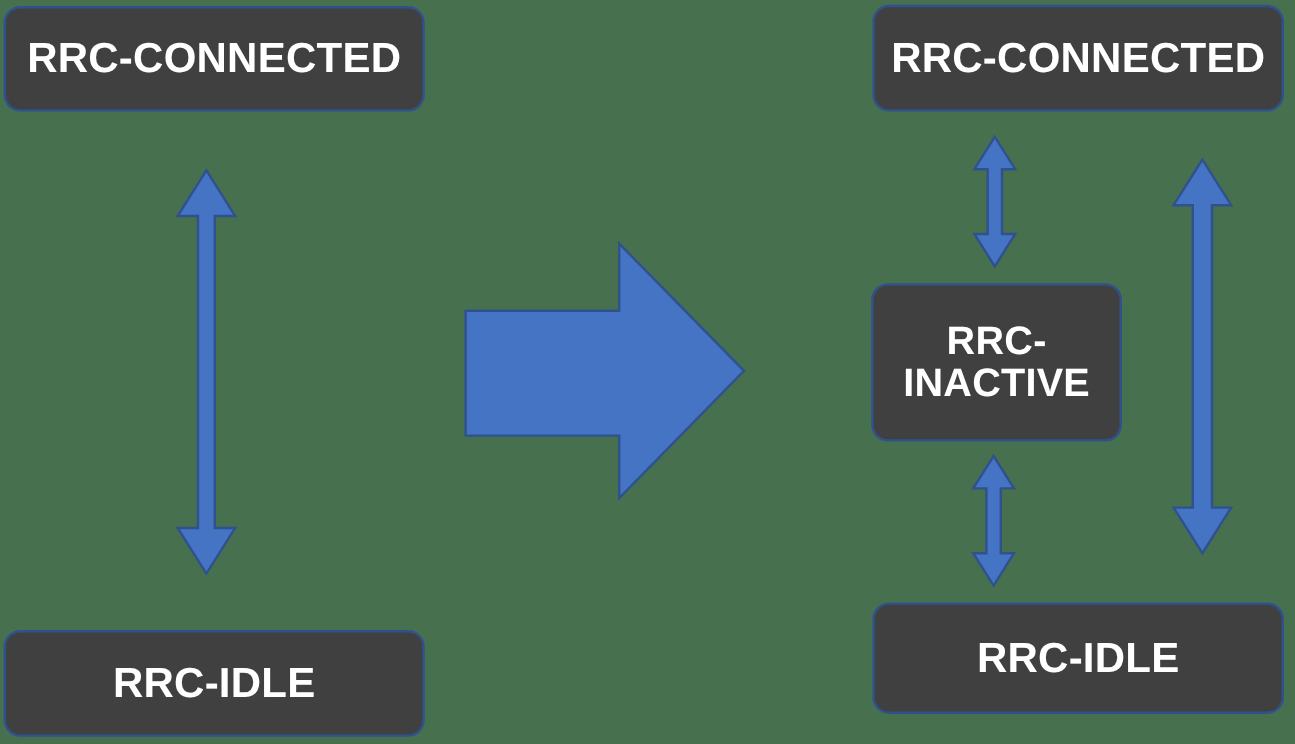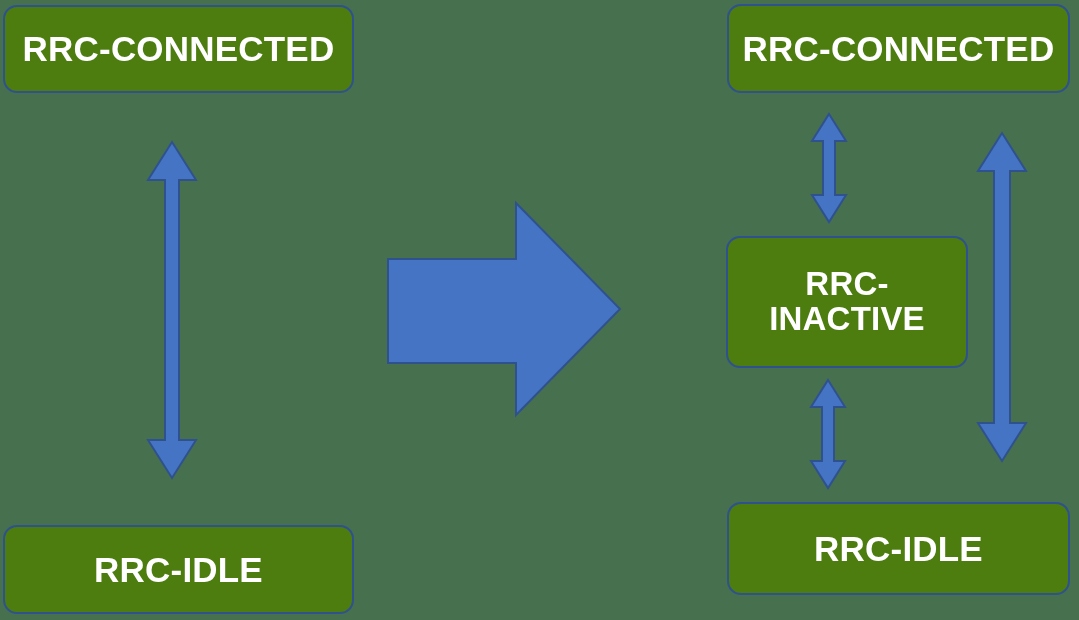--- a/index.html
+++ b/index.html
@@ -15,21 +15,21 @@
   }
   #stage {
     position: relative;
     width: 1079px;
     height: 620px;
     background: #47704E;
   }
   .state-box {
     position: absolute;
     box-sizing: border-box;
-    background: #4d7c0f;
+    background: #404040;
     border: 2px solid #2F528F;
     border-radius: 14px;
     color: #FFFFFF;
     font-weight: bold;
     display: flex;
     align-items: center;
     justify-content: center;
     text-align: center;
     letter-spacing: 0.2px;
     line-height: 1.06;
@@ -54,21 +54,21 @@
   #box-right-connected {
     left: 727px;
     top: 4px;
     width: 343px;
     height: 89px;
     font-size: 35px;
   }
   #box-right-inactive {
     left: 726px;
     top: 236px;
-    width: 242px;
+    width: 209px;
     height: 132px;
     font-size: 33px;
   }
   #box-right-idle {
     left: 727px;
     top: 502px;
     width: 343px;
     height: 93px;
     font-size: 35px;
   }

